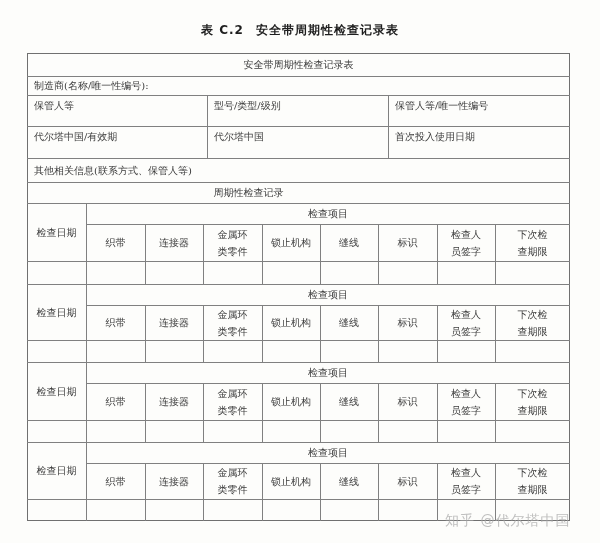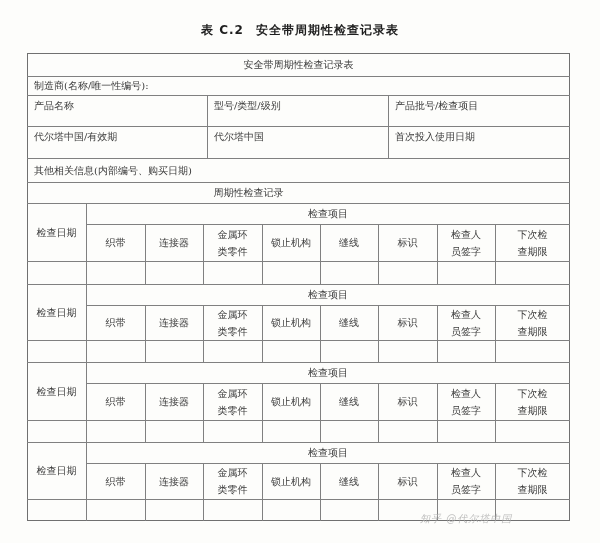--- a/index.html
+++ b/index.html
@@ -29,55 +29,54 @@
       position: absolute;
       box-sizing: border-box;
       font-size: 10px;
       color: #3c3c3c;
     }
     .hl { position: absolute; height: 0; border-top: 1.5px solid #808080; }
     .vl { position: absolute; width: 0; border-left: 1.5px solid #808080; }
     .center { display: flex; align-items: center; justify-content: center; text-align: center; line-height: 1.7; }
     .topleft { padding: 4px 0 0 7px; }
     .watermark {
-      position: absolute; left: 420px; top: 512px;
+      position: absolute; left: 445px; top: 512px;
       font-family: "DejaVu Sans", "Liberation Sans", sans-serif;
-      font-size: 10px; color: rgba(170,170,170,0.75);
+      font-size: 14px; color: rgba(170,170,170,0.75);
       letter-spacing: 1px;
-      font-style: italic;
     }
   </style>
 </head>
 <body>
 
 <div class="caption">
   <span class="num">表 C.2</span><span>安全带周期性检查记录表</span>
 </div>
 
 <div class="frame"></div>
 
 <div class="cell center" style="left:27px;top:53px;width:543px;height:23px;">安全带周期性检查记录表</div>
 <div class="hl" style="left:27px;top:76px;width:543px;"></div>
 
 <div class="cell topleft" style="left:27px;top:76px;width:543px;height:19px;padding-top:3px;">制造商(名称/唯一性编号):</div>
 <div class="hl" style="left:27px;top:95px;width:543px;"></div>
 
-<div class="cell topleft" style="left:27px;top:95px;width:180px;height:31px;">产品名称</div>
+<div class="cell topleft" style="left:27px;top:95px;width:180px;height:31px;">保管人等</div>
 <div class="cell topleft" style="left:207px;top:95px;width:181px;height:31px;">型号/类型/级别</div>
-<div class="cell topleft" style="left:388px;top:95px;width:182px;height:31px;">产品批号/检查项目</div>
+<div class="cell topleft" style="left:388px;top:95px;width:182px;height:31px;">保管人等/唯一性编号</div>
 <div class="hl" style="left:27px;top:126px;width:543px;"></div>
 
 <div class="cell topleft" style="left:27px;top:126px;width:180px;height:32px;">代尔塔中国/有效期</div>
 <div class="cell topleft" style="left:207px;top:126px;width:181px;height:32px;">代尔塔中国</div>
 <div class="cell topleft" style="left:388px;top:126px;width:158px;height:32px;">首次投入使用日期</div>
 <div class="vl" style="left:207px;top:95px;height:63px;"></div>
 <div class="vl" style="left:388px;top:95px;height:63px;"></div>
 <div class="hl" style="left:27px;top:158px;width:543px;"></div>
 
-<div class="cell topleft" style="left:27px;top:158px;width:543px;height:24px;padding-top:6px;">其他相关信息(内部编号、购买日期)</div>
+<div class="cell topleft" style="left:27px;top:158px;width:543px;height:24px;padding-top:6px;">其他相关信息(联系方式、保管人等)</div>
 <div class="hl" style="left:27px;top:182px;width:543px;"></div>
 
 <div class="cell center" style="left:27px;top:182px;width:443px;height:21px;">周期性检查记录</div>
 <div class="hl" style="left:27px;top:203px;width:543px;"></div>
 
 <div id="blocks">
     <div class="cell center" style="left:27px;top:203px;width:59px;height:58px;">检查日期</div>
     <div class="cell" style="left:27px;top:261px;width:59px;height:23px;"></div>
     <div class="cell center" style="left:86px;top:203px;width:484px;height:21px;">检查项目</div>
     <div class="hl" style="left:86px;top:224px;width:484px;"></div>

